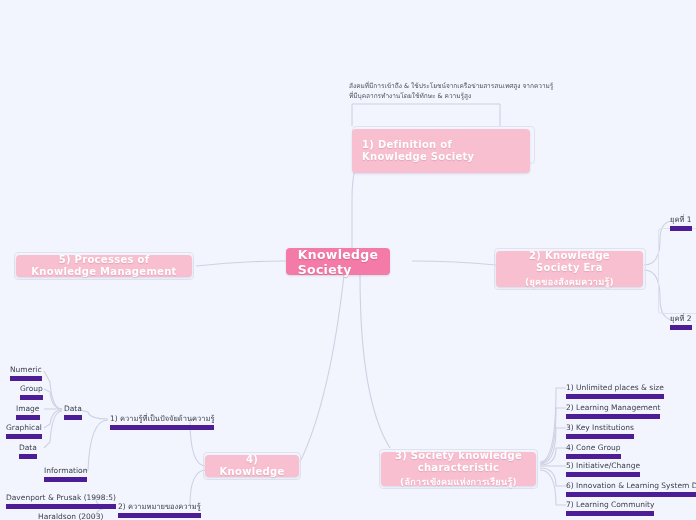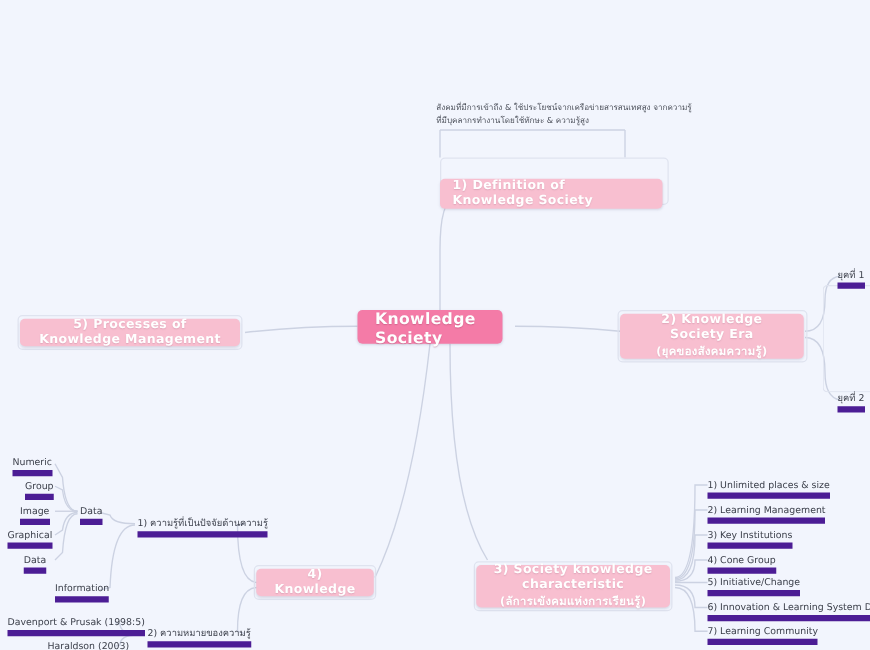--- a/index.html
+++ b/index.html
@@ -137,26 +137,26 @@
       <path d="M110,507 Q96,507 96,499 L92,498"></path>
       <path d="M110,508 Q96,508 96,516 L92,517"></path>
     </g>
   </svg>
 
   <div class="annot" style="left:349px; top:82px;">
     <div>สังคมที่มีการเข้าถึง &amp; ใช้ประโยชน์จากเครือข่ายสารสนเทศสูง จากความรู้</div>
     <div>ที่มีบุคลากรทำงานโดยใช้ทักษะ &amp; ความรู้สูง</div>
   </div>
 
-  <div class="node node-center" style="left:286px; top:248px; width:116px; height:27px;">
+  <div class="node node-center" style="left:286px; top:248px; width:104px; height:27px;">
     <span>Knowledge Society</span>
   </div>
 
   <div class="outline-box" style="left:352px; top:126px; width:183px; height:38px;"></div>
-  <div class="node node-main" style="left:352px; top:143px; width:178px; height:24px;">
+  <div class="node node-main" style="left:352px; top:129px; width:178px; height:44px;">
     <span>1) Definition of Knowledge Society</span>
   </div>
 
   <div class="outline-box" style="left:494px; top:248px; width:152px; height:42px;"></div>
   <div class="node node-main centered" style="left:496px; top:251px; width:147px; height:36px; align-items:center;">
     <span>2) Knowledge Society Era</span>
     <span class="node-sub-th">(ยุคของสังคมความรู้)</span>
   </div>
 
   <div class="outline-box" style="left:658px; top:228px; width:60px; height:86px; border-right:none;"></div>

